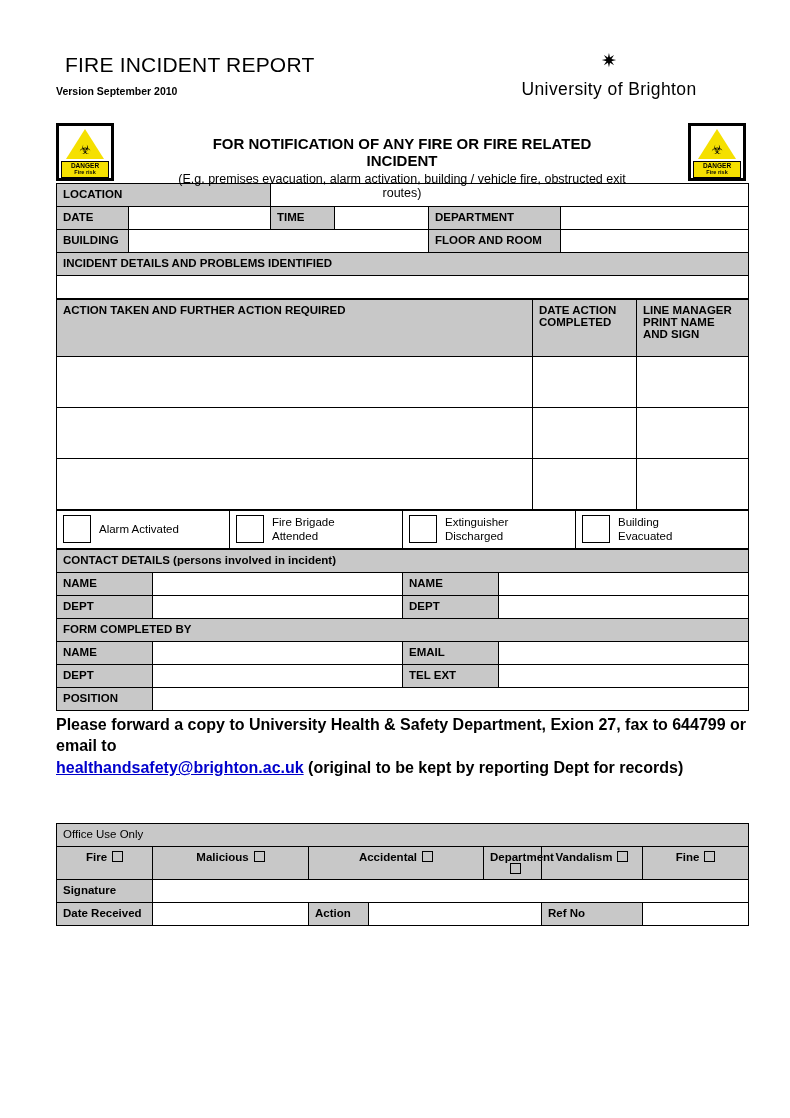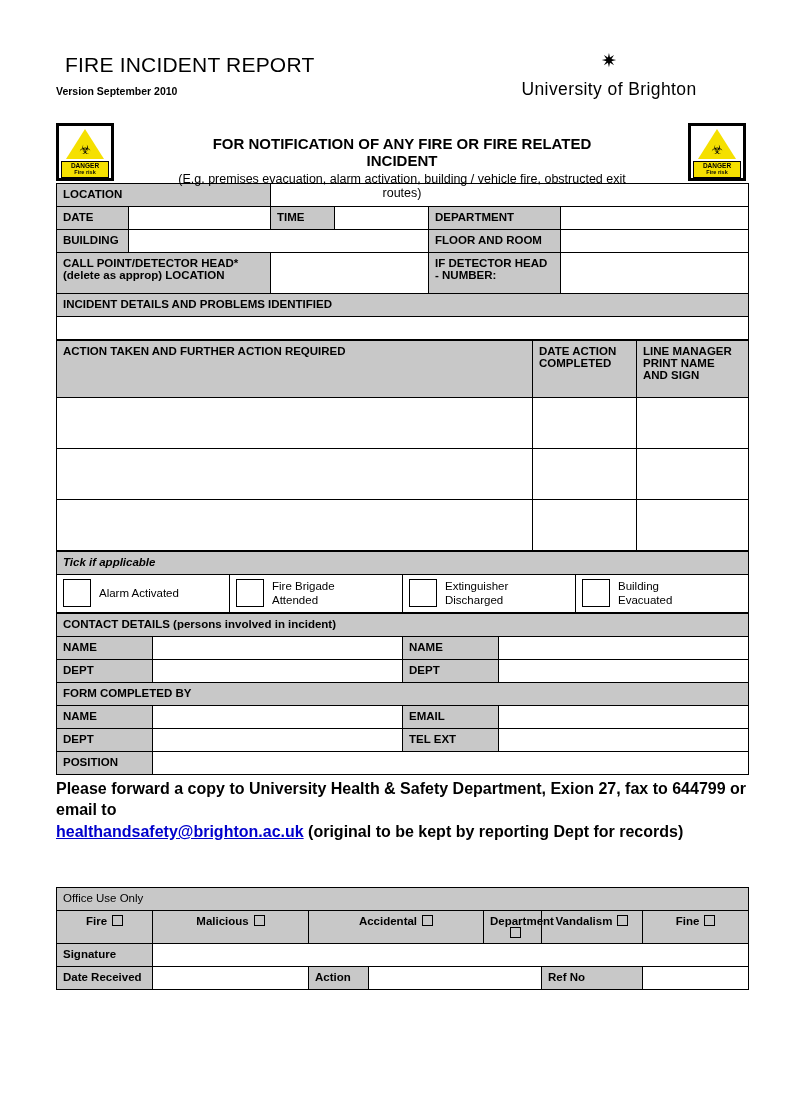--- a/index.html
+++ b/index.html
@@ -309,32 +309,20 @@
       <td class="white"></td>
     </tr>
 
     <tr>
       <td class="lbl">BUILDING</td>
       <td class="white" colspan="3"></td>
       <td class="lbl">FLOOR AND ROOM</td>
       <td class="white"></td>
     </tr>
 
-    <tr>
-      <td class="lbl" colspan="2" style="height:32px">
-        <div>CALL POINT/DETECTOR HEAD*</div>
-        <div>(delete as approp) LOCATION</div>
-      </td>
-      <td class="white" colspan="2"></td>
-      <td class="lbl">
-        <div>IF DETECTOR HEAD</div>
-        <div>- NUMBER:</div>
-      </td>
-      <td class="white"></td>
-    </tr>
 
     <tr>
       <td class="section-head" colspan="6">INCIDENT DETAILS AND PROBLEMS IDENTIFIED</td>
     </tr>
     <tr>
       <td class="white tall-1" colspan="6"></td>
     </tr>
   </tbody>
     </table>
 
@@ -376,23 +364,20 @@
     </table>
 
   <table class="form">
     <colgroup>
       <col style="width:173px">
         <col style="width:173px">
         <col style="width:173px">
         <col style="width:173px">
     </colgroup>
     <tbody>
-        <tr>
-      <td class="tick-head" colspan="4">Tick if applicable</td>
-    </tr>
     <tr>
       <td class="tick-cell">
         <span class="checkbox"></span><span class="tick-label">Alarm Activated</span>
       </td>
       <td class="tick-cell">
         <span class="checkbox"></span><span class="tick-label"><span>Fire Brigade</span><br><span>Attended</span></span>
       </td>
       <td class="tick-cell">
         <span class="checkbox"></span><span class="tick-label"><span>Extinguisher</span><br><span>Discharged</span></span>
       </td>

